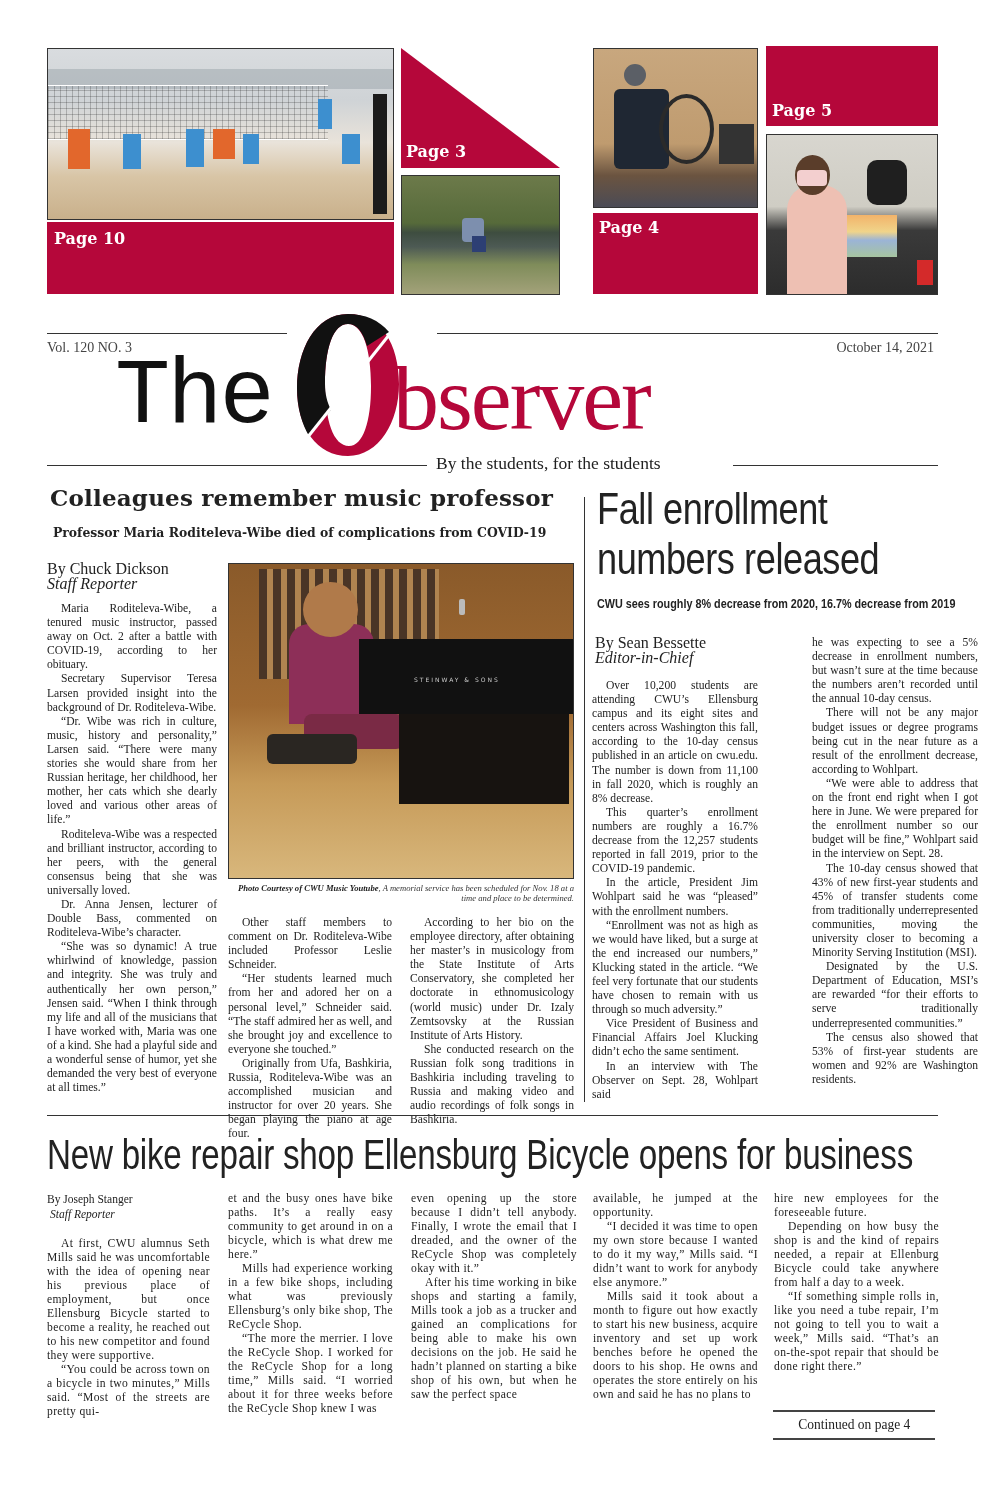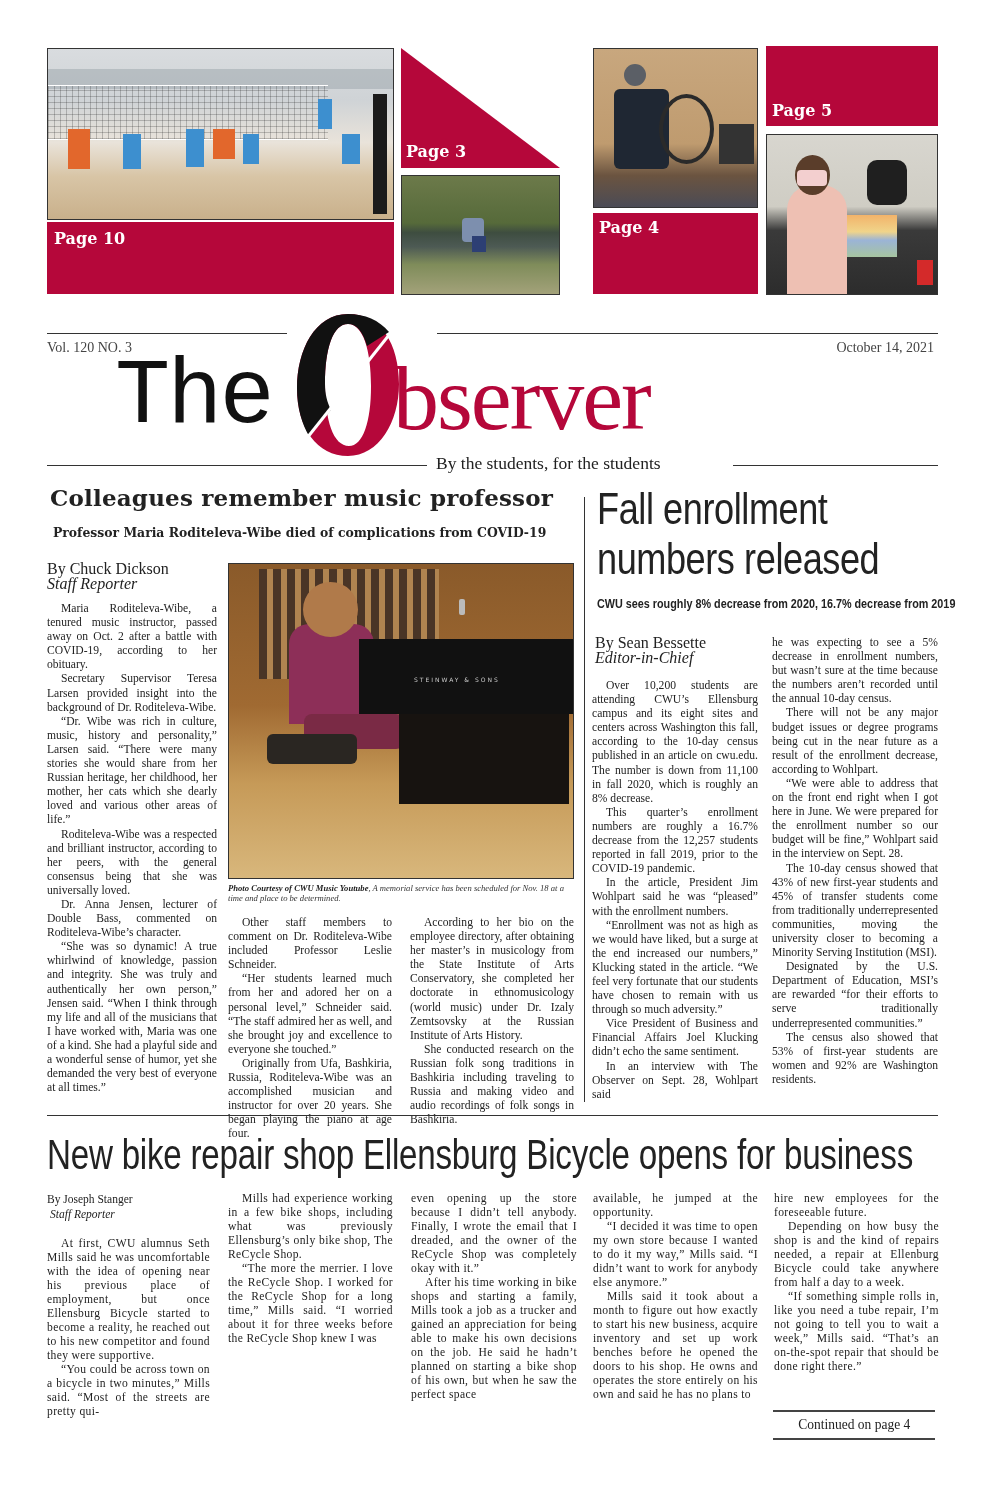--- a/index.html
+++ b/index.html
@@ -110,21 +110,21 @@
   <div class="abs" style="left:30px;top:5px;width:180px;height:110px;background:repeating-linear-gradient(90deg,#4a3526 0 8px,#b08450 8px 14px)"></div>
   <div class="abs" style="left:60px;top:60px;width:85px;height:100px;background:#8d2f58;border-radius:20px 20px 0 0"></div>
   <div class="abs" style="left:74px;top:18px;width:55px;height:55px;border-radius:50%;background:#b07a4a"></div>
   <div class="abs" style="left:75px;top:150px;width:100px;height:35px;background:#7a2a45;border-radius:8px"></div>
   <div class="abs" style="left:38px;top:170px;width:90px;height:30px;background:#2a2622;border-radius:6px"></div>
   <div class="abs" style="left:130px;top:75px;width:216px;height:75px;background:#111"></div>
   <span class="abs" style="left:185px;top:112px;font-size:6px;color:#ccc;letter-spacing:2px;font-family:'DejaVu Sans',sans-serif">STEINWAY &amp; SONS</span>
   <div class="abs" style="left:170px;top:150px;width:170px;height:90px;background:#171310"></div>
   <div class="abs" style="left:230px;top:35px;width:6px;height:16px;background:#bbb;border-radius:2px"></div>
 </div>
-<div class="abs" style="left:228px;top:883px;width:346px;font-size:8.6px;line-height:10px;font-style:italic;color:#333">
+<div class="abs" style="left:228px;top:883px;width:346px;font-size:8.6px;line-height:10px;text-align:right;font-style:italic;color:#333">
   <span style="font-weight:bold;color:#222">Photo Courtesy of CWU Music Youtube</span><span>, A memorial service has been scheduled for Nov. 18 at a time and place to be determined.</span>
 </div>
 
 <div class="abs body-text" style="left:228px;top:916px;width:164px">
   <p>Other staff members to comment on Dr. Roditeleva-Wibe included Professor Leslie Schneider.</p>
   <p>“Her students learned much from her and adored her on a personal level,” Schneider said. “The staff admired her as well, and she brought joy and excellence to everyone she touched.”</p>
   <p>Originally from Ufa, Bashkiria, Russia, Roditeleva-Wibe was an accomplished musician and instructor for over 20 years. She began playing the piano at age four.</p>
 </div>
 <div class="abs body-text" style="left:410px;top:916px;width:164px">
   <p>According to her bio on the employee directory, after obtaining her master’s in musicology from the State Institute of Arts Conservatory, she completed her doctorate in ethnomusicology (world music) under Dr. Izaly Zemtsovsky at the Russian Institute of Arts History.</p>
@@ -145,21 +145,21 @@
 </div>
 
 <div class="abs body-text" style="left:592px;top:679px;width:166px">
   <p>Over 10,200 students are attending CWU’s Ellensburg campus and its eight sites and centers across Washington this fall, according to the 10-day census published in an article on cwu.edu. The number is down from 11,100 in fall 2020, which is roughly an 8% decrease.</p>
   <p>This quarter’s enrollment numbers are roughly a 16.7% decrease from the 12,257 students reported in fall 2019, prior to the COVID-19 pandemic.</p>
   <p>In the article, President Jim Wohlpart said he was “pleased” with the enrollment numbers.</p>
   <p>“Enrollment was not as high as we would have liked, but a surge at the end increased our numbers,” Klucking stated in the article. “We feel very fortunate that our students have chosen to remain with us through so much adversity.”</p>
   <p>Vice President of Business and Financial Affairs Joel Klucking didn’t echo the same sentiment.</p>
   <p>In an interview with The Observer on Sept. 28, Wohlpart said</p>
 </div>
-<div class="abs body-text" style="left:772px;top:636px;width:166px">
+<div class="abs body-text" style="left:812px;top:636px;width:166px">
   <div>he was expecting to see a 5% decrease in enrollment numbers, but wasn’t sure at the time because the numbers aren’t recorded until the annual 10-day census.</div>
   <p>There will not be any major budget issues or degree programs being cut in the near future as a result of the enrollment decrease, according to Wohlpart.</p>
   <p>“We were able to address that on the front end right when I got here in June. We were prepared for the enrollment number so our budget will be fine,” Wohlpart said in the interview on Sept. 28.</p>
   <p>The 10-day census showed that 43% of new first-year students and 45% of transfer students come from traditionally underrepresented communities, moving the university closer to becoming a Minority Serving Institution (MSI).</p>
   <p>Designated by the U.S. Department of Education, MSI’s are rewarded “for their efforts to serve traditionally underrepresented communities.”</p>
   <p>The census also showed that 53% of first-year students are women and 92% are Washington residents.</p>
 </div>
 
 <div class="rule" style="left:47px;top:1115px;width:891px"></div>
 <h1 class="abs narrow" style="left:47px;top:1130px;font-size:42px;line-height:50px;font-weight:normal;color:#222;transform:scaleX(0.79);transform-origin:left top;white-space:nowrap;letter-spacing:-0.3px">New bike repair shop Ellensburg Bicycle opens for business</h1>
@@ -167,26 +167,27 @@
 <div class="abs byline" style="left:47px;top:1192px;width:165px;font-size:11.5px">
   <div>By Joseph Stanger</div>
   <div class="role" style="padding-left:3px">Staff Reporter</div>
 </div>
 
 <div class="abs bike-text" style="left:47px;top:1237px;width:163px">
   <p>At first, CWU alumnus Seth Mills said he was uncomfortable with the idea of opening near his previous place of employment, but once Ellensburg Bicycle started to become a reality, he reached out to his new competitor and found they were supportive.</p>
   <p>“You could be across town on a bicycle in two minutes,” Mills said. “Most of the streets are pretty qui-</p>
 </div>
 <div class="abs bike-text" style="left:228px;top:1192px;width:165px">
+  <div>et and the busy ones have bike paths. It’s a really easy community to get around in on a bicycle, which is what drew me here.”</div>
   <p>Mills had experience working in a few bike shops, including what was previously Ellensburg’s only bike shop, The ReCycle Shop.</p>
   <p>“The more the merrier. I love the ReCycle Shop. I worked for the ReCycle Shop for a long time,” Mills said. “I worried about it for three weeks before the ReCycle Shop knew I was</p>
 </div>
 <div class="abs bike-text" style="left:411px;top:1192px;width:166px">
   <div>even opening up the store because I didn’t tell anybody. Finally, I wrote the email that I dreaded, and the owner of the ReCycle Shop was completely okay with it.”</div>
-  <p>After his time working in bike shops and starting a family, Mills took a job as a trucker and gained an appreciation for being able to make his own decisions on the job. He said he hadn’t planned on starting a bike shop of his own, but when he saw the perfect space</p>
+  <p>After his time working in bike shops and starting a family, Mills took a job as a trucker and gained an complications for being able to make his own decisions on the job. He said he hadn’t planned on starting a bike shop of his own, but when he saw the perfect space</p>
 </div>
 <div class="abs bike-text" style="left:593px;top:1192px;width:165px">
   <div>available, he jumped at the opportunity.</div>
   <p>“I decided it was time to open my own store because I wanted to do it my way,” Mills said. “I didn’t want to work for anybody else anymore.”</p>
   <p>Mills said it took about a month to figure out how exactly to start his new business, acquire inventory and set up work benches before he opened the doors to his shop. He owns and operates the store entirely on his own and said he has no plans to</p>
 </div>
 <div class="abs bike-text" style="left:774px;top:1192px;width:165px">
   <div>hire new employees for the foreseeable future.</div>
   <p>Depending on how busy the shop is and the kind of repairs needed, a repair at Ellenburg Bicycle could take anywhere from half a day to a week.</p>
   <p>“If something simple rolls in, like you need a tube repair, I’m not going to tell you to wait a week,” Mills said. “That’s an on-the-spot repair that should be done right there.”</p>

